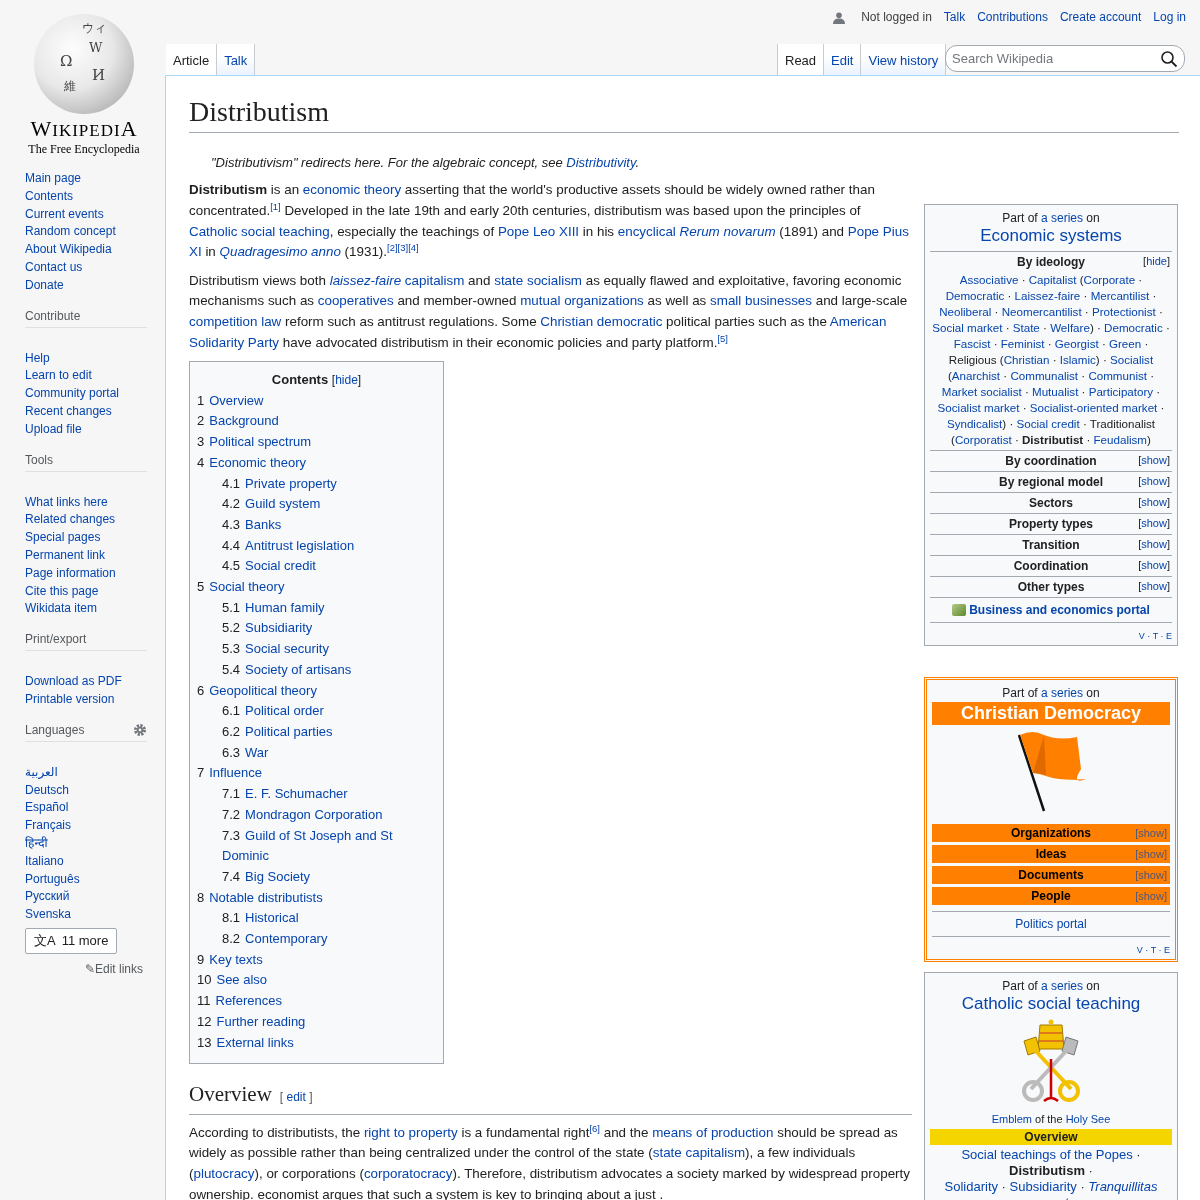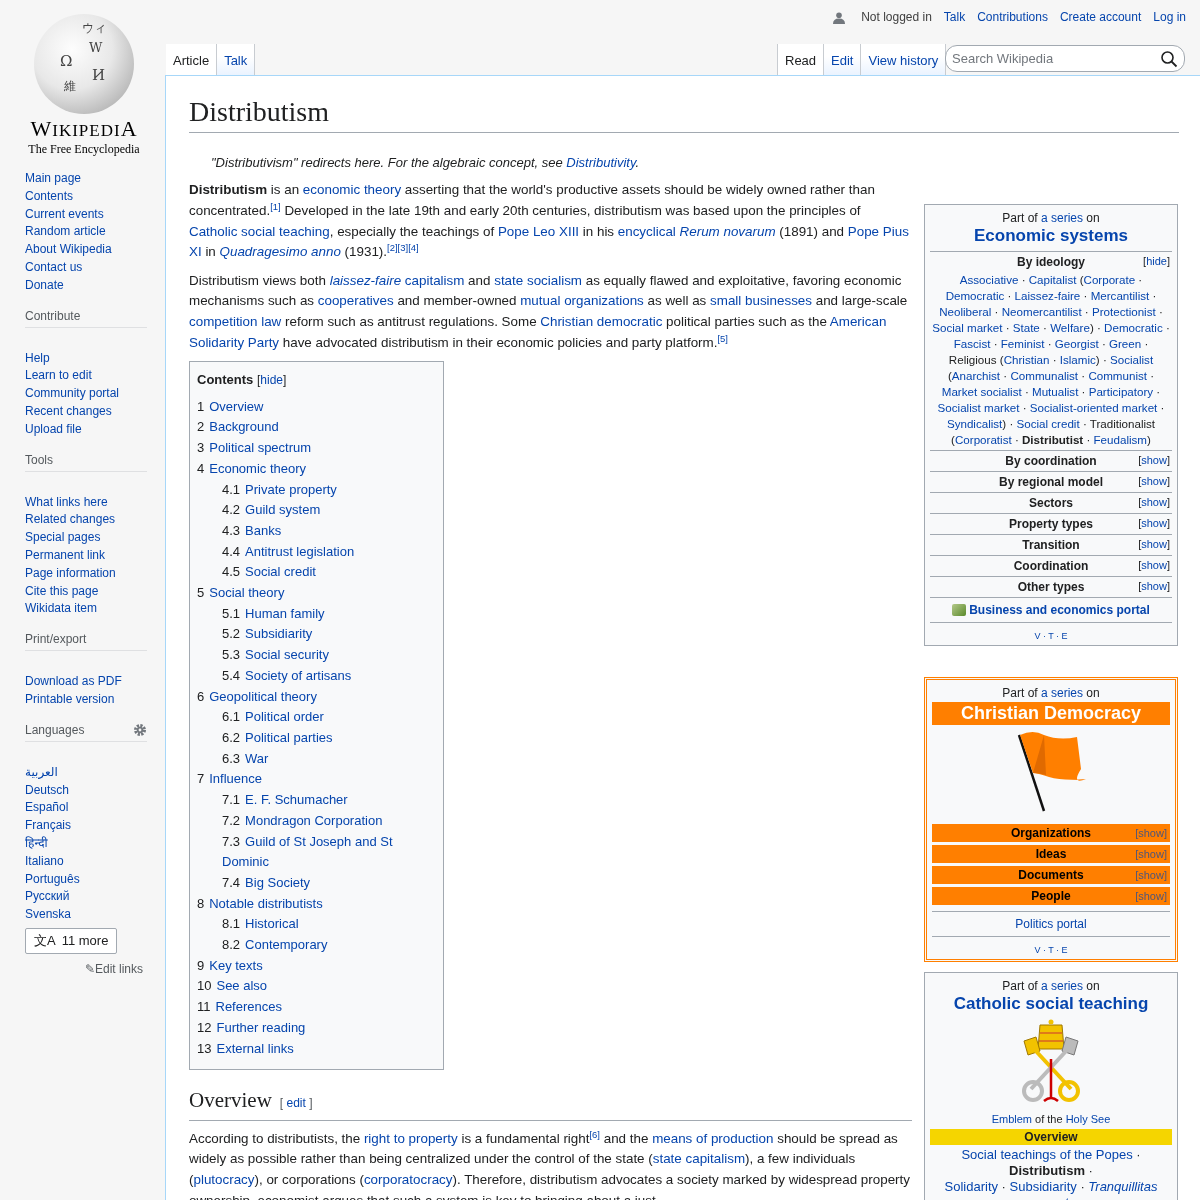--- a/index.html
+++ b/index.html
@@ -27,34 +27,34 @@
 .tabs-right .tab:first-child{border-left:1px solid #c8ccd1}
 .search{position:absolute;left:945px;top:45px;width:240px;height:27px;border:1px solid #a2a9b1;background:#fff;border-radius:12px;display:flex;align-items:center;padding:0 6px;font-size:13px;color:#72777d;justify-content:space-between}
 .content{position:absolute;left:165px;top:75px;width:1035px;height:1125px;background:#fff;border-top:1px solid #a7d7f9;border-left:1px solid #a7d7f9;padding:18px 22px 0 23px}
 h1{font-family:"Liberation Serif",serif;font-weight:normal;font-size:28px;border-bottom:1px solid #a2a9b1;padding-bottom:2px;line-height:1.3;width:990px}
 .sub{font-size:12px;margin-top:8px}
 .hat{font-style:italic;font-size:13px;margin:22px 0 10px 22px}
 .main{width:723px;font-size:13.4px;line-height:20.6px}
 .main p{margin-bottom:8px}
 sup{font-size:9.5px;line-height:0}
 .toc{border:1px solid #a2a9b1;background:#f8f9fa;width:255px;padding:8px 7px 10px;font-size:13px;margin-top:8px}
-.toc .ttl{text-align:left;font-weight:bold;margin-bottom:6px}
+.toc .ttl{text-align:center;font-weight:bold;}
 .toc .ttl span{font-weight:normal;font-size:12px}
 .toc li{list-style:none;line-height:20.7px}
 .toc li.l2{padding-left:25px}
 .toc .n{color:#202122;margin-right:5px}
 h2{font-family:"Liberation Serif",serif;font-weight:normal;font-size:21px;border-bottom:1px solid #a2a9b1;margin-top:20px;margin-bottom:8px;padding-bottom:6px}
 h2 .ed{font-family:"Liberation Sans",sans-serif;font-size:12px;color:#54595d;margin-left:8px}
 .sbox{position:absolute;left:758px;border:1px solid #a2a9b1;background:#f8f9fa;width:254px;font-size:11.6px;text-align:center;padding:4px 5px}
 .sbox .pof{font-size:12px;margin-top:2px}
-.sbox .big{font-size:17px;font-weight:bold;color:#0645ad;line-height:22px}
+.sbox .big{font-size:17px;font-weight:normal;color:#0645ad;line-height:22px}
 .sbox .sect{border-top:1px solid #a2a9b1;padding:3px 0;font-weight:bold;font-size:12px;position:relative}
 .sbox .sect .tg{position:absolute;right:2px;top:3px;font-weight:normal;font-size:11px}
 .sbox .lst{line-height:16px;padding:0 2px 2px}
-.vte{text-align:center;font-size:9px;margin-top:8px;color:#0645ad}
+.vte{text-align:right;font-size:9px;margin-top:8px;color:#0645ad}
 .orange .hd{background:#ff7f00;color:#fff;font-size:18px;font-weight:bold;padding:1px 0;margin-top:2px}
 .orange .osect{background:#ff7f00;color:#000;font-weight:bold;font-size:12px;margin-top:3px;padding:2px 0;position:relative}
 .orange .osect .tg{position:absolute;right:3px;top:3px;color:#0645ad;font-weight:normal;font-size:11px;opacity:.7}
 .yellow{background:#f5d500;font-weight:bold;font-size:12px;padding:1px 0;margin-top:4px}
 </style>
 </head>
 <body>
 
 <div class="personal">
   <span class="user">
@@ -81,21 +81,21 @@
   <div class="wm">W<small>IKIPEDI</small>A</div>
   <div class="tag">The Free Encyclopedia</div>
 </div>
 
 <div class="sidebar">
   <div class="portal">
       <ul id="nav-list">
         <li><a>Main page</a></li>
         <li><a>Contents</a></li>
         <li><a>Current events</a></li>
-        <li><a>Random article</a></li>
+        <li><a>Random concept</a></li>
         <li><a>About Wikipedia</a></li>
         <li><a>Contact us</a></li>
         <li><a>Donate</a></li>
       </ul>
     </div>
   <div class="portal">
     <h3>Contribute</h3>
       <ul id="contrib-list">
         <li><a>Help</a></li>
         <li><a>Learn to edit</a></li>

